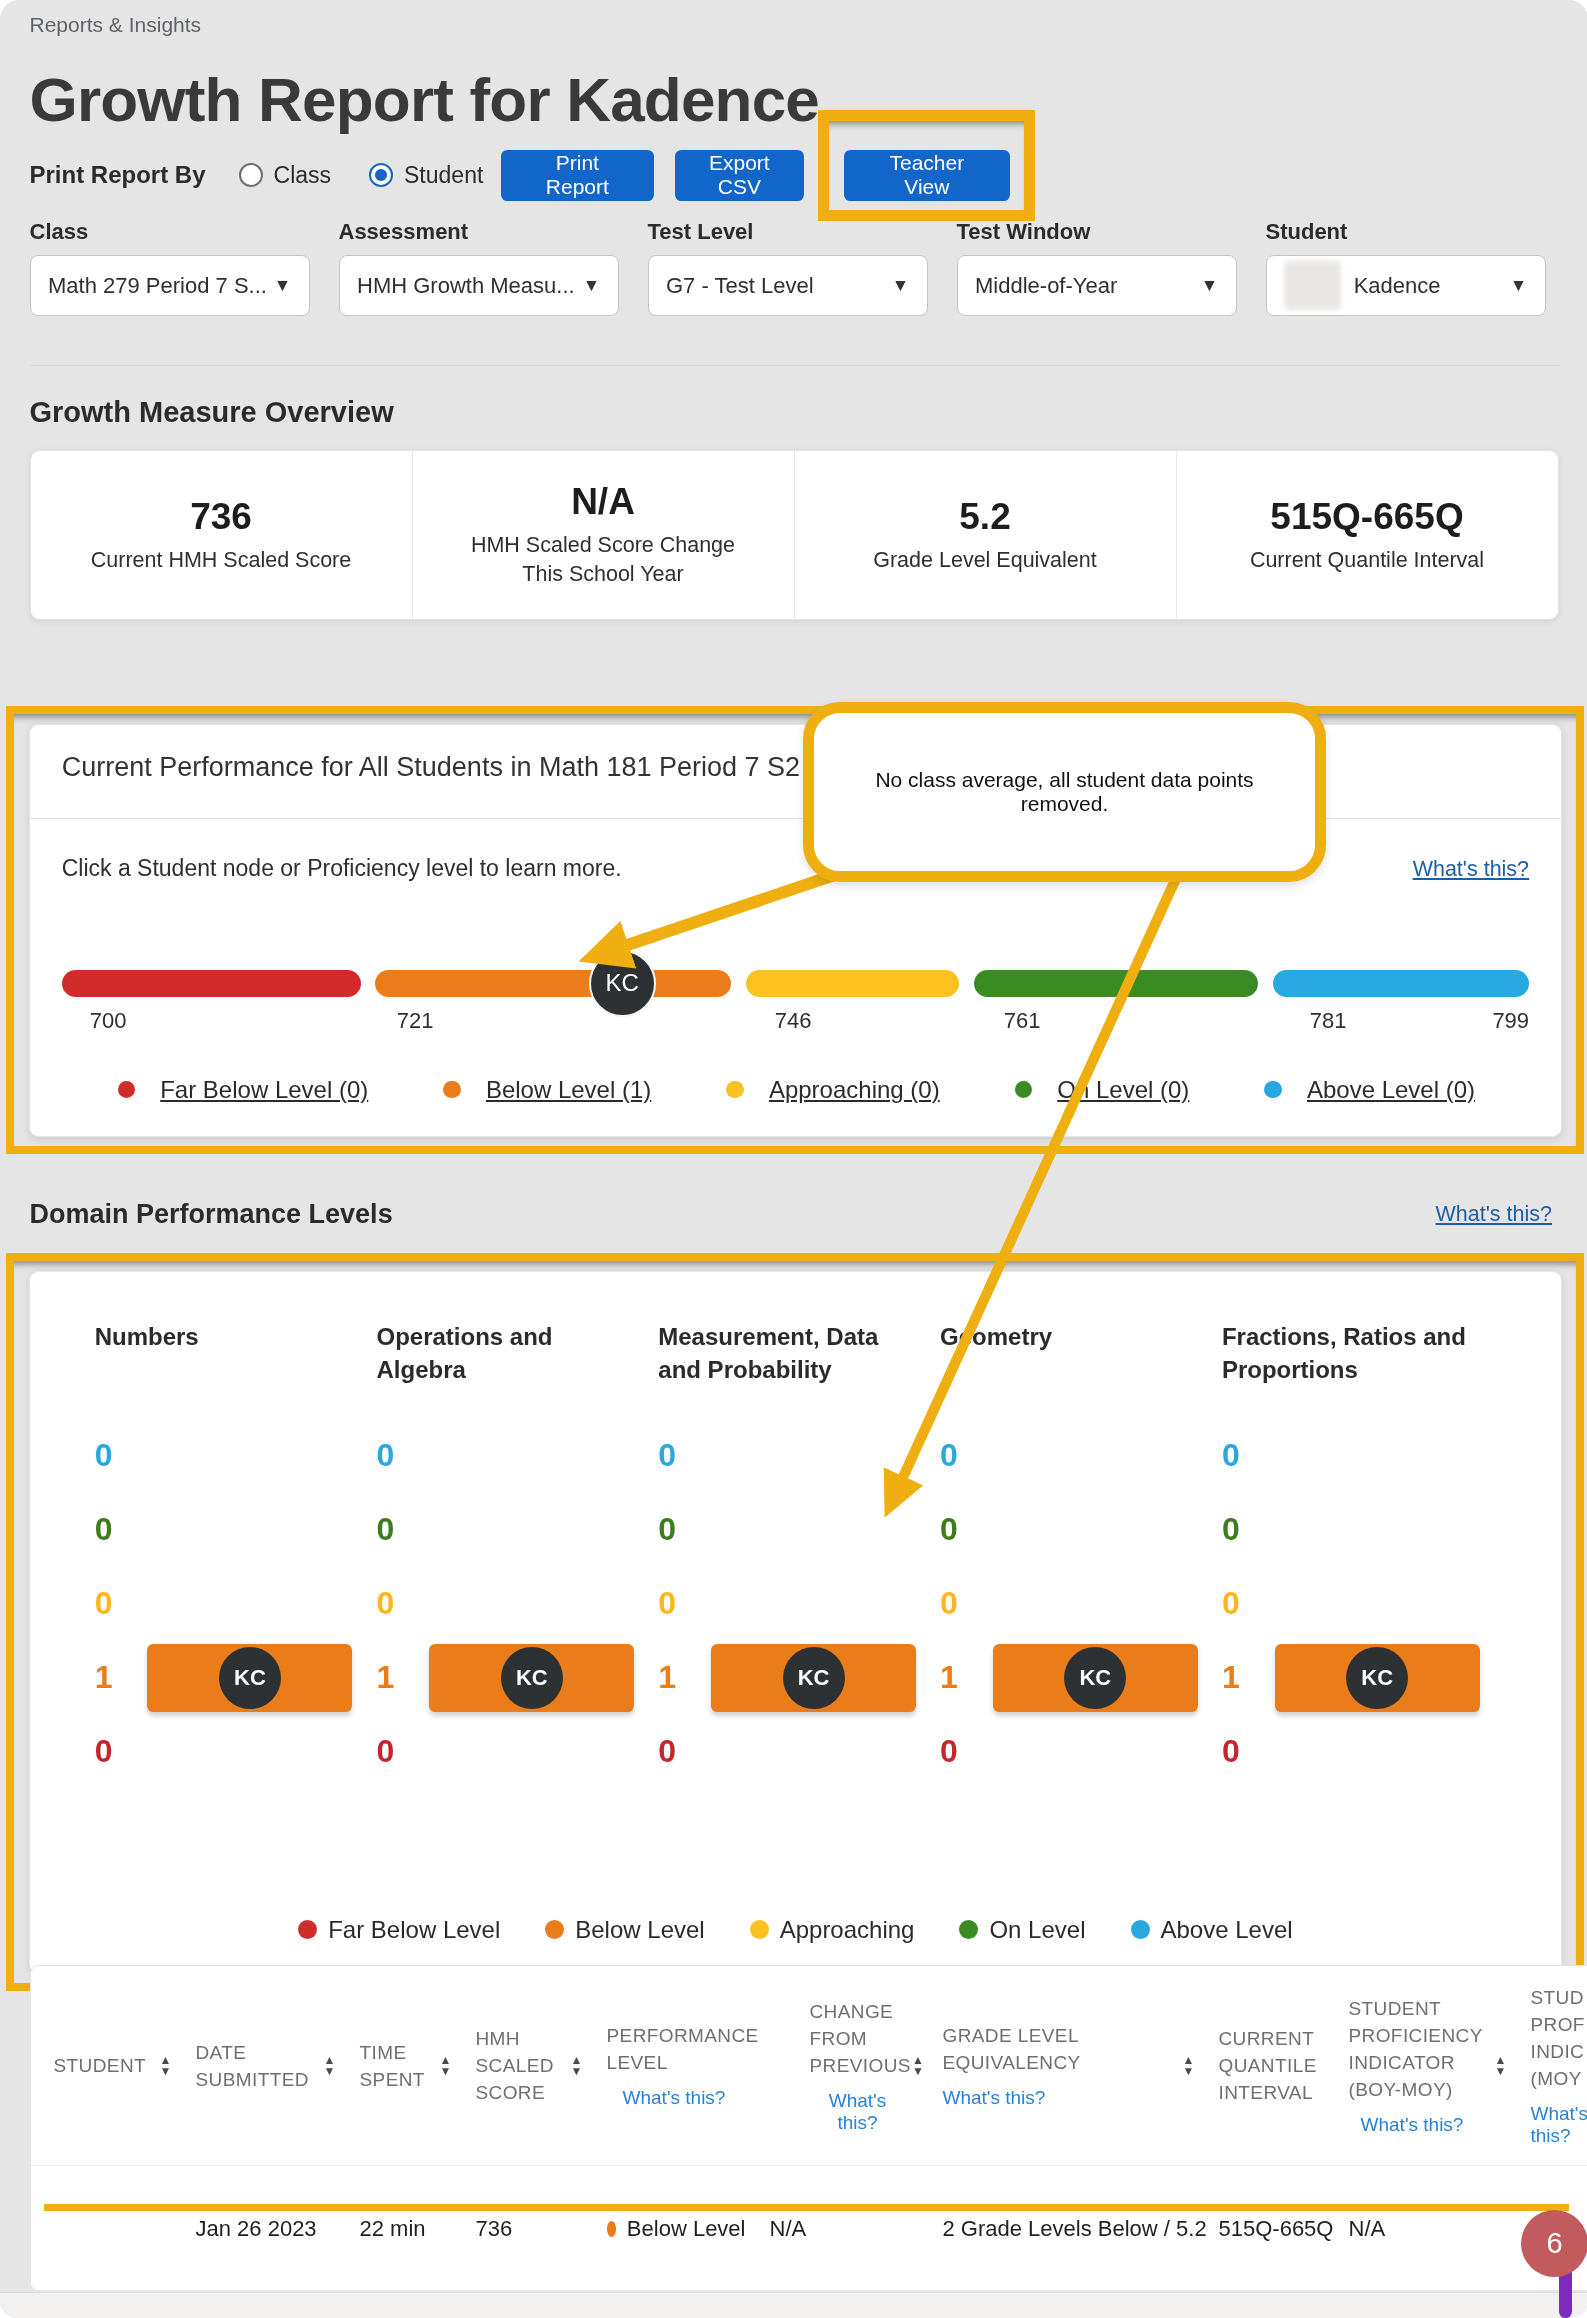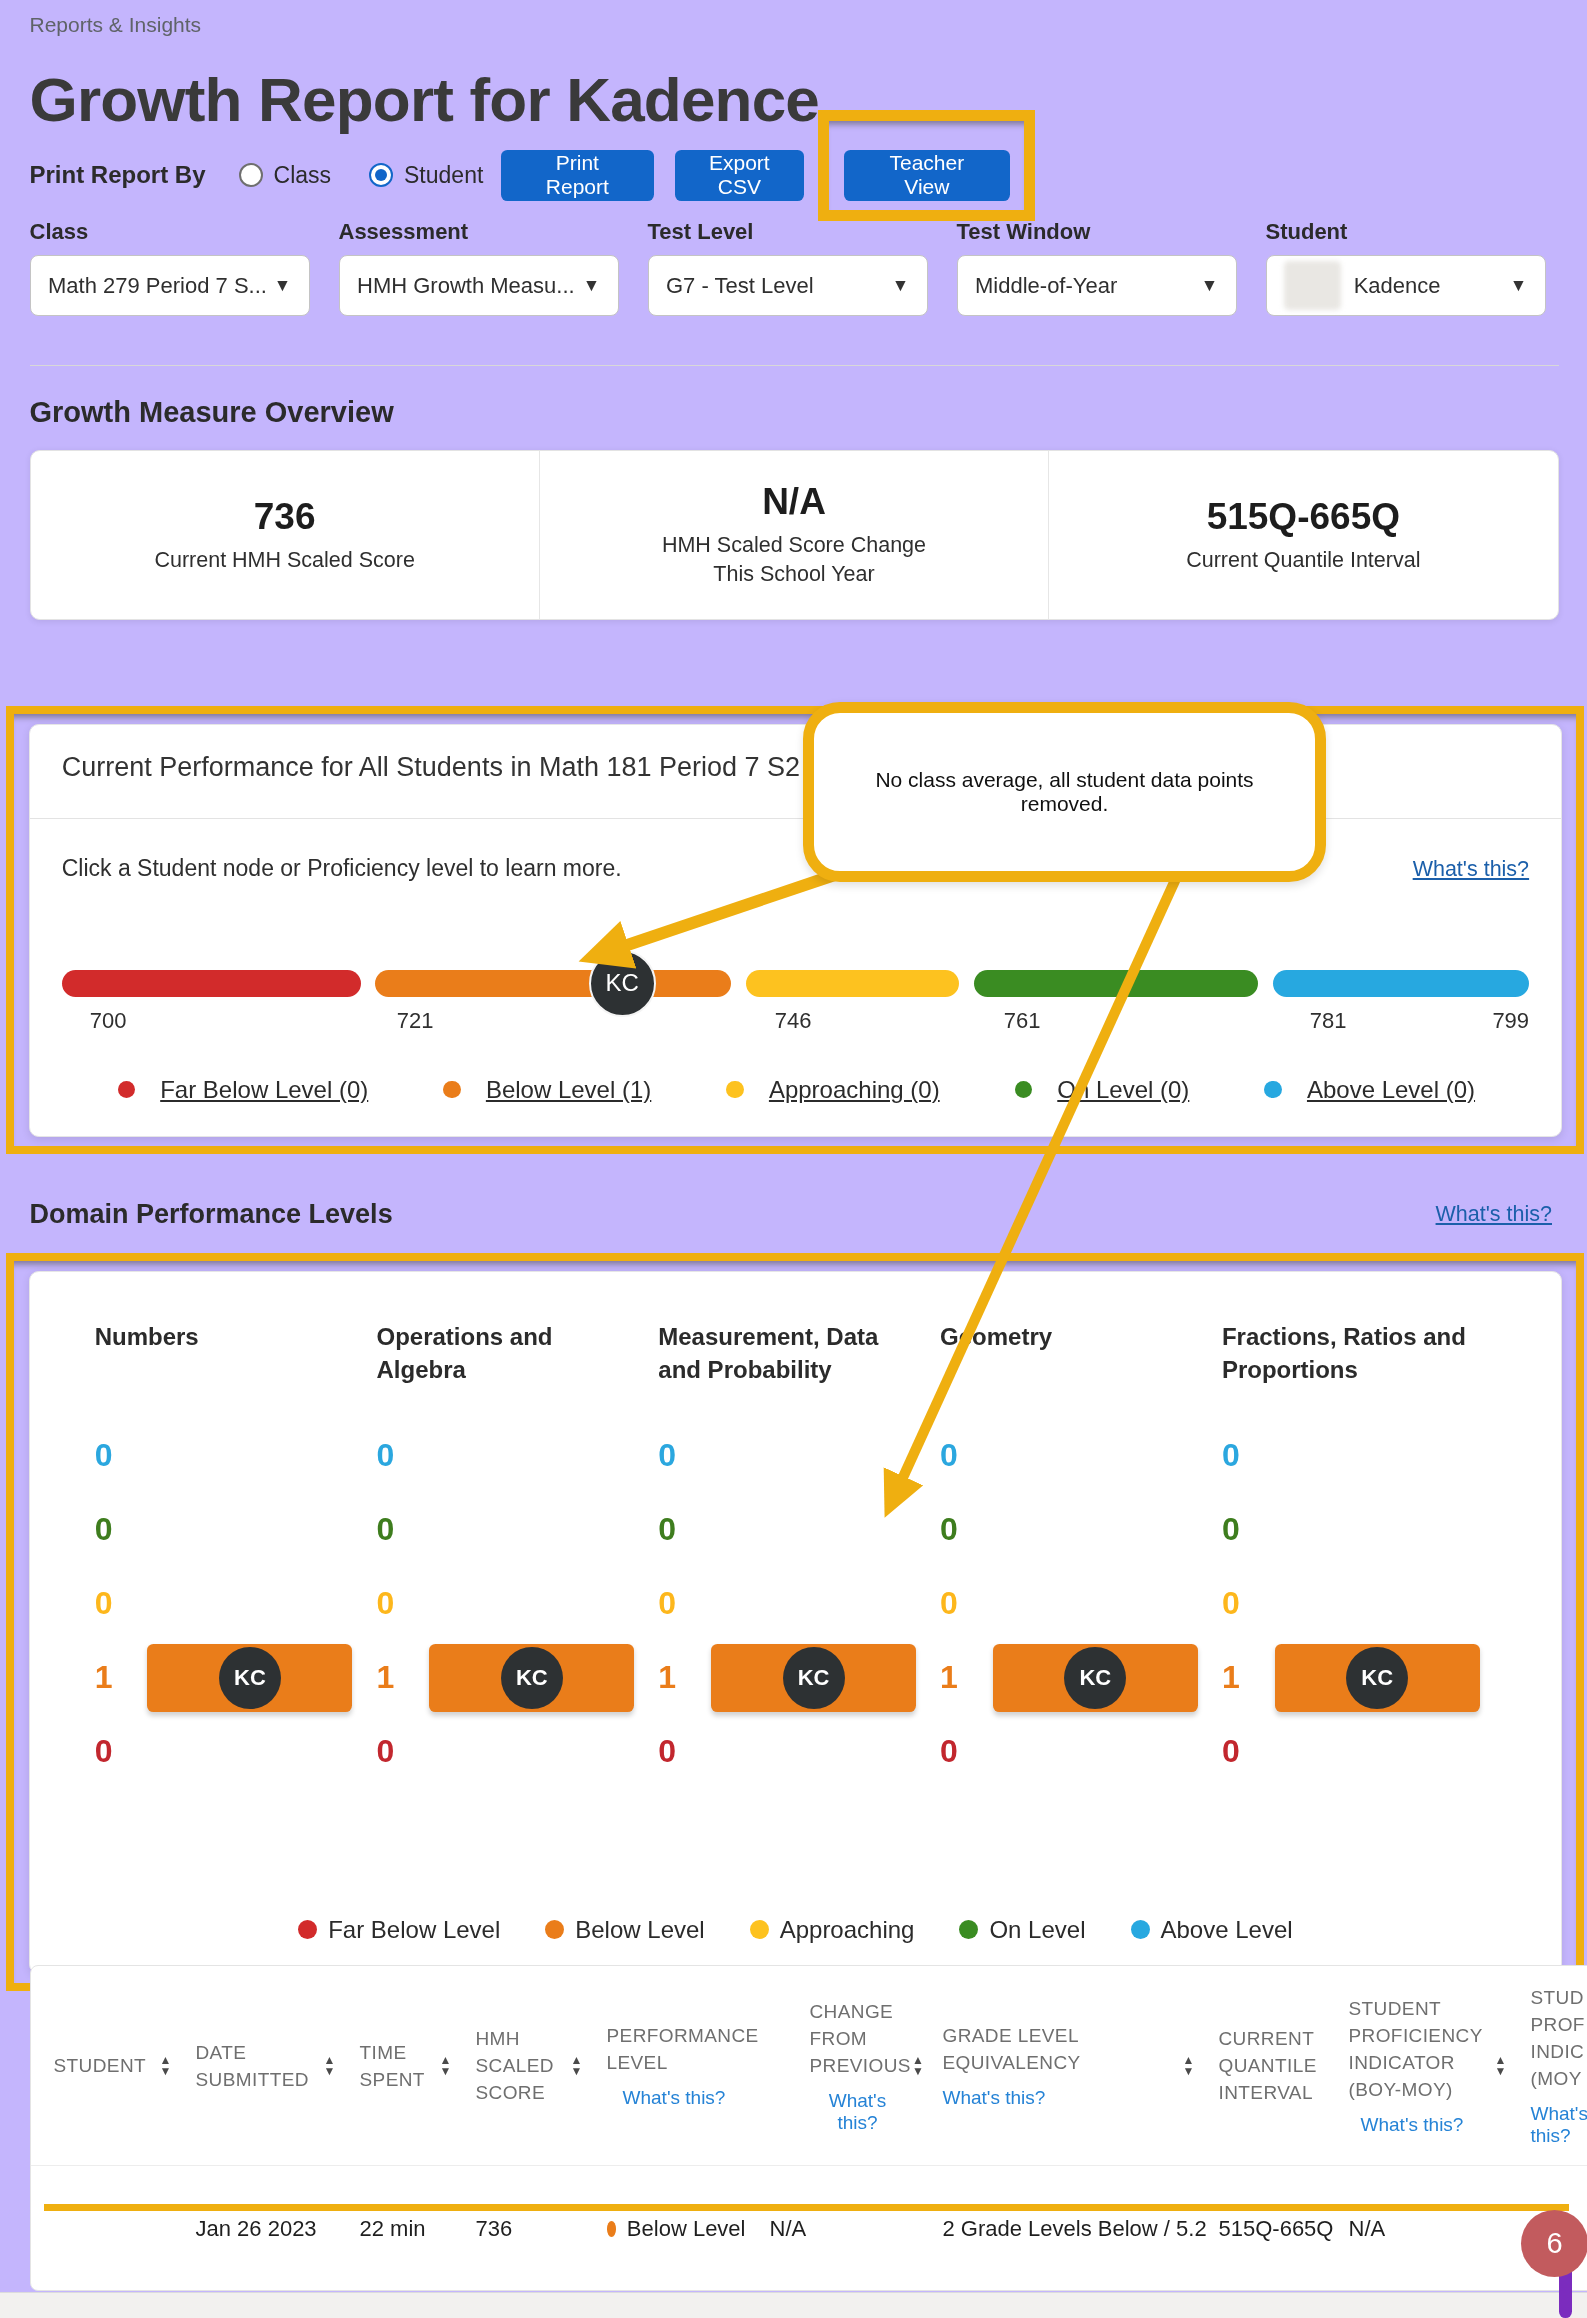--- a/index.html
+++ b/index.html
@@ -1,18 +1,18 @@
 <!DOCTYPE html>
 <html style="font-size:12.7px"><head>
 <meta charset="utf-8">
 <style>
   * { box-sizing: border-box; }
   html,body { margin:0; padding:0; background:#ffffff; }
   body { font-family:"Liberation Sans", sans-serif; color:#2f2f2f; }
-  .page { position:relative; width:1588px; height:2319px; background:#c4b5fd; overflow:hidden; }
+  .page { position:relative; width:1588px; height:2319px; background:#e5e5e5; overflow:hidden;border-radius:19px; }
   .content { padding:0 29.5px; }
 
   
   .breadcrumb { padding-top:12.7px; font-size:21px; color:#5f6368; }
   .h1 { margin-top:27px; font-size:62px; font-weight:700; color:#3a3a3a; letter-spacing:-0.8px; }
   .subtitle { margin-top:21px; font-size:24px; line-height:37px; color:#3a3a3a; }
 
   
   .controls { margin-top:14.3px; display:flex; align-items:center; height:53px; }
   .print-by { font-size:24px; font-weight:700; color:#2b2b2b; margin-right:33px; }
@@ -188,20 +188,24 @@
     <div class="ov-card">
       <div class="stat">
         <div class="val">736</div>
         <div class="lab">Current HMH Scaled Score</div>
       </div>
       <div class="stat">
         <div class="val">N/A</div>
         <div class="lab" style="max-width:279px;">HMH Scaled Score Change This School Year</div>
       </div>
       <div class="stat">
+        <div class="val">5.2</div>
+        <div class="lab">Grade Level Equivalent</div>
+      </div>
+      <div class="stat">
         <div class="val">515Q-665Q</div>
         <div class="lab">Current Quantile Interval</div>
       </div>
     </div>
   </div>
 
   <div class="gold-frame frame-perf">
     <div class="card perf-card">
       <div class="perf-title">Current Performance for All Students in Math 181 Period 7 S2 (A-B)-1130325</div>
       <div class="perf-divider"></div>

